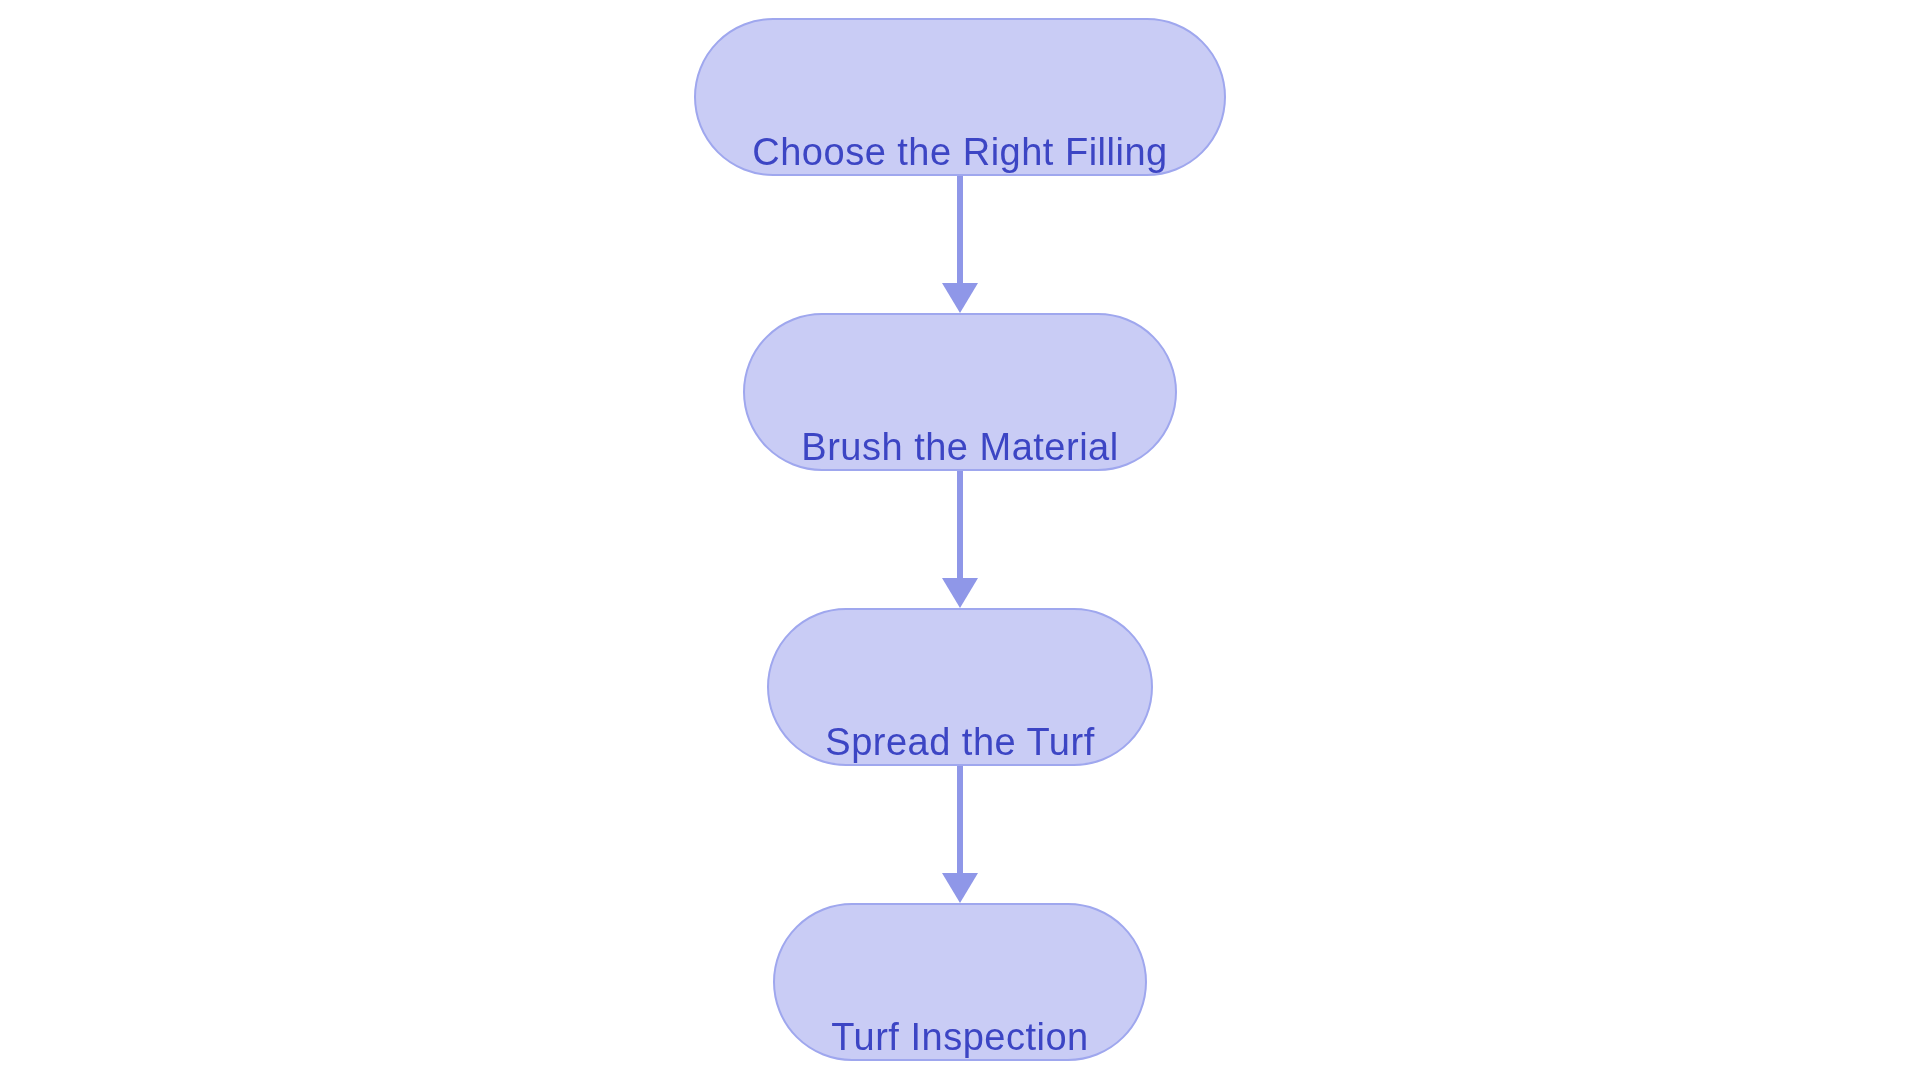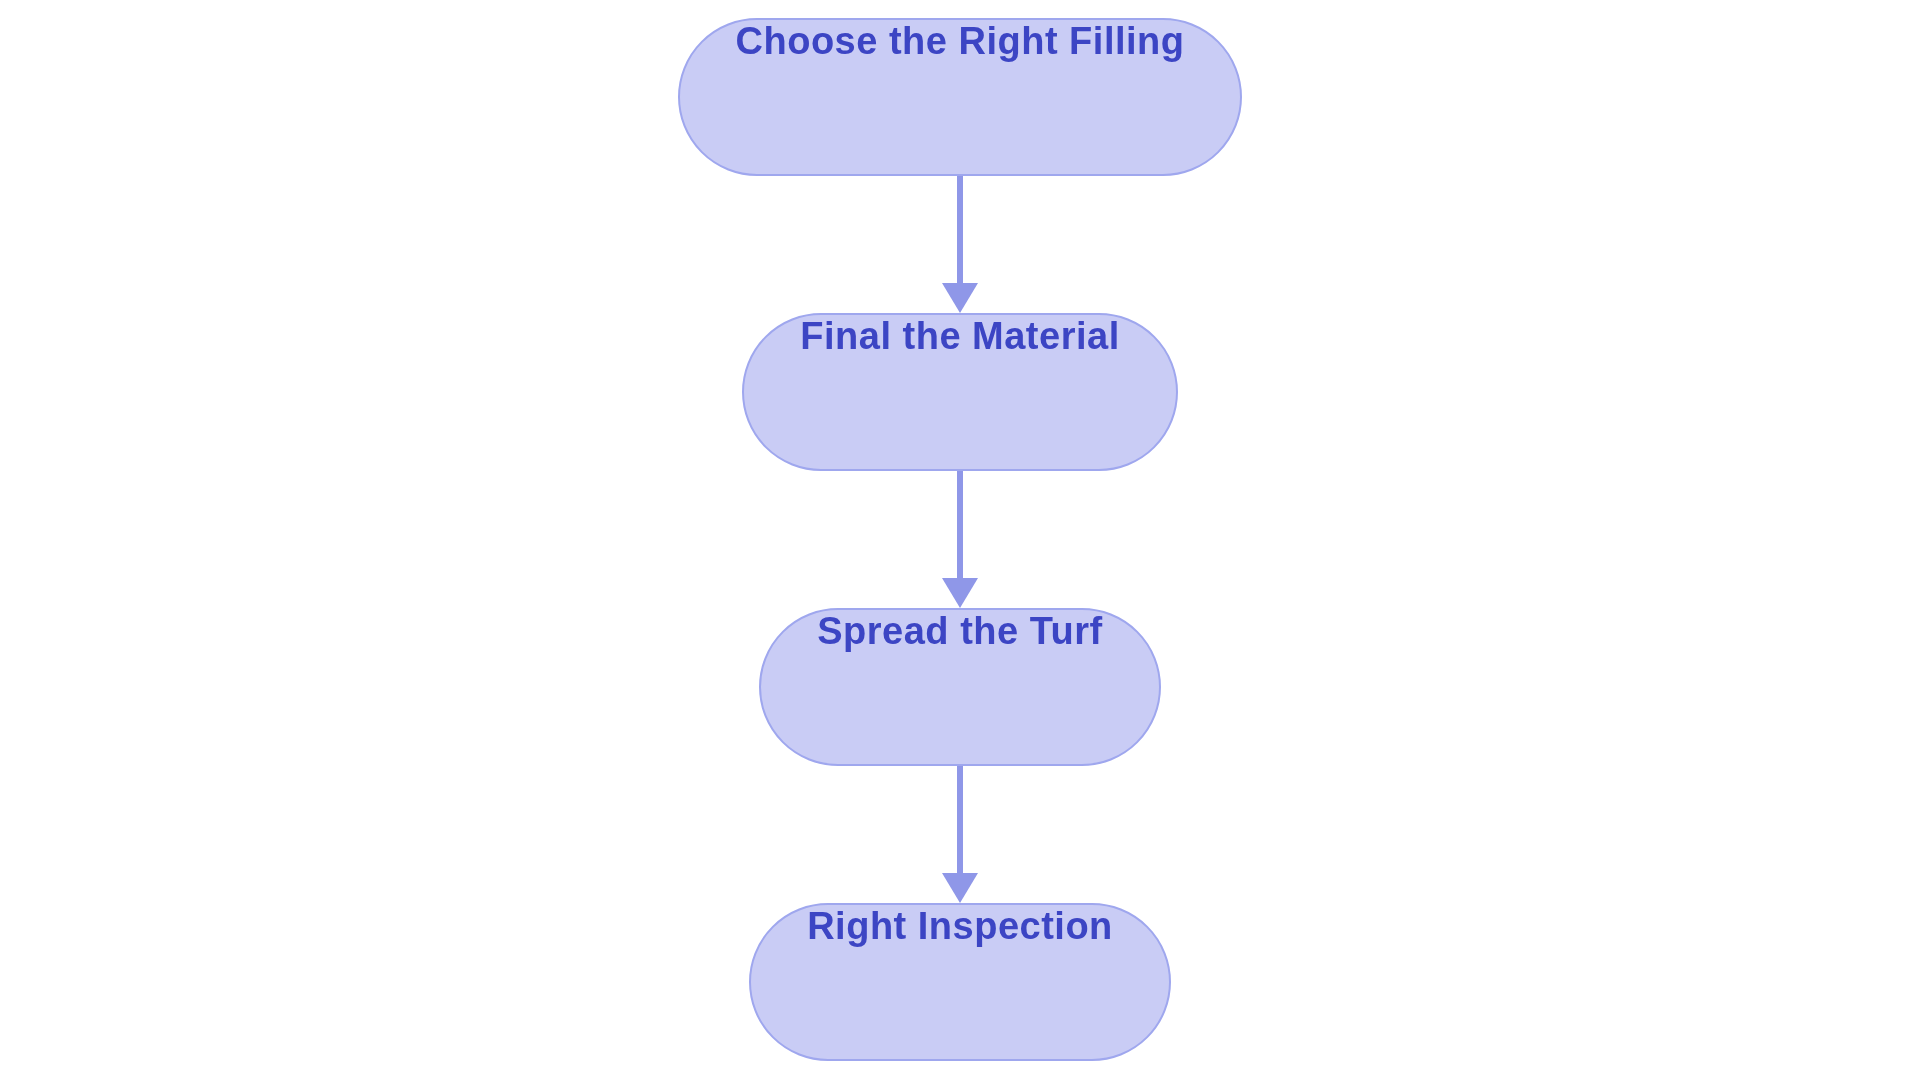--- a/index.html
+++ b/index.html
@@ -19,28 +19,27 @@
     display: flex;
     flex-direction: column;
     align-items: center;
     padding-top: 18px;
     box-sizing: border-box;
   }
   .node {
     height: 158px;
     padding: 0 56px;
     display: flex;
-    align-items: flex-start;
+    align-items: flex-end;
     justify-content: center;
     background: var(--node-fill, #c9ccf5);
     border: 2px solid var(--node-border, #9fa7ee);
     border-radius: 80px;
     box-sizing: border-box;
     flex: 0 0 auto;
-    font-weight: bold;
   }
   .node-label {
     font-size: 38px;
     color: var(--node-text, #3c45c4);
     white-space: nowrap;
     letter-spacing: 0.5px;
   }
   .connector {
     width: 40px;
     height: 137px;
@@ -70,34 +69,34 @@
   <div class="node">
     <span class="node-label">Choose the Right Filling</span>
   </div>
 
   <div class="connector">
     <div class="stem"></div>
     <div class="head"></div>
   </div>
 
   <div class="node">
-    <span class="node-label">Final the Material</span>
+    <span class="node-label">Brush the Material</span>
   </div>
 
   <div class="connector">
     <div class="stem"></div>
     <div class="head"></div>
   </div>
 
   <div class="node">
     <span class="node-label">Spread the Turf</span>
   </div>
 
   <div class="connector">
     <div class="stem"></div>
     <div class="head"></div>
   </div>
 
   <div class="node">
-    <span class="node-label">Right Inspection</span>
+    <span class="node-label">Turf Inspection</span>
   </div>
 
 </div>
 
 </body></html>

